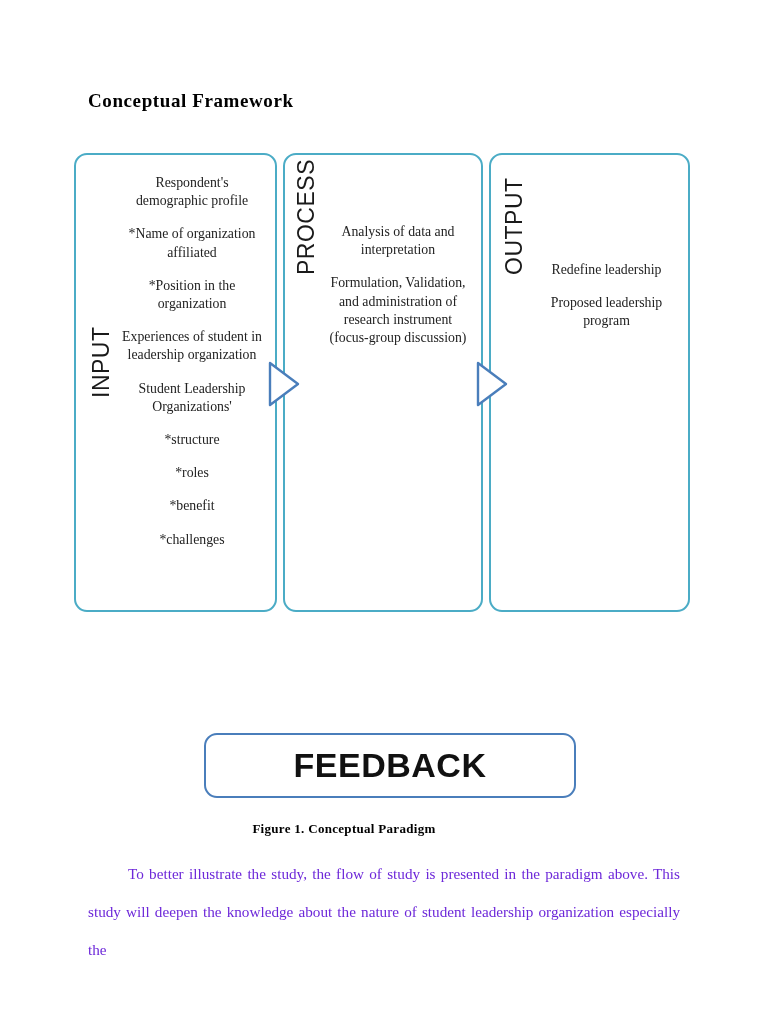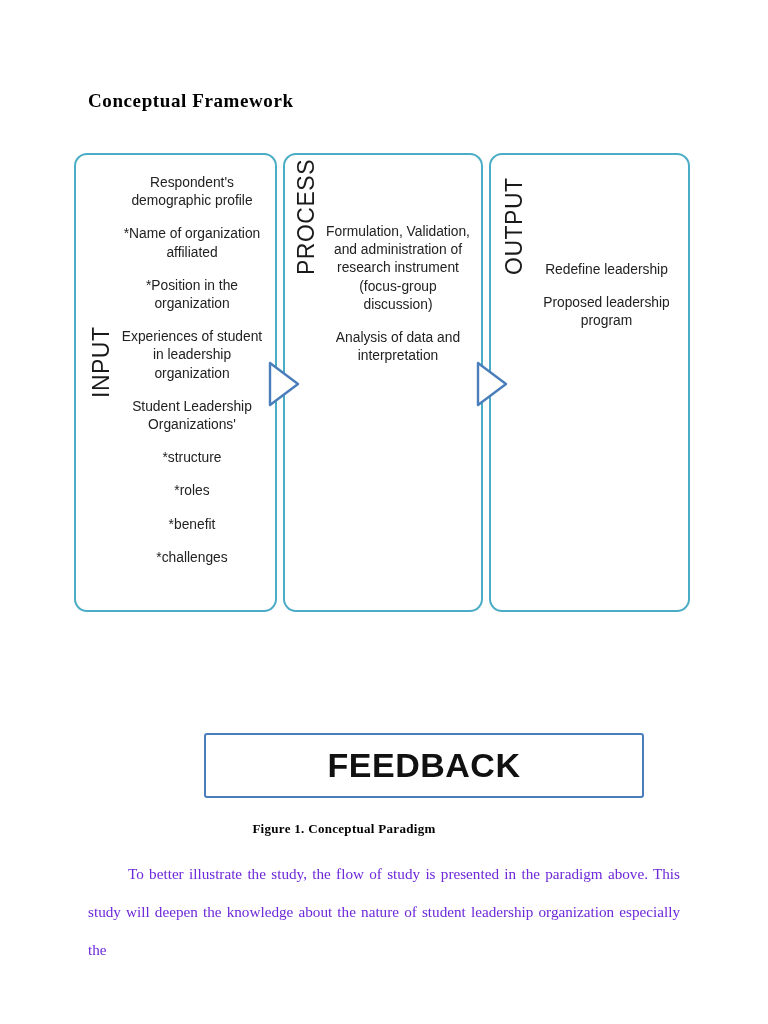--- a/index.html
+++ b/index.html
@@ -64,21 +64,21 @@
     white-space: nowrap;
     line-height: 1;
   }
   .pillar-input .pillar-label   { left: 14px; top: 243px; }
   .pillar-process .pillar-label { left: 10px; top: 120px; }
   .pillar-output  .pillar-label { left: 12px; top: 120px; }
 
   
   .pillar-body {
     position: absolute;
-    font-family: Liberation Sans, sans-serif;
+    font-family: Liberation Serif, serif;
     font-size: 13.8px;
     line-height: 1.32;
     color: #222222;
     text-align: center;
   }
   .pillar-input .pillar-body   { left: 42px; right: 9px;  top: 19px; }
   .pillar-process .pillar-body { left: 38px; right: 8px;  top: 68px; }
   .pillar-output  .pillar-body { left: 48px; right: 14px; top: 106px; }
 
   .pillar-body p {
@@ -94,25 +94,25 @@
     height: 48px;
   }
   .flow-arrow-1 { left: 267px; }
   .flow-arrow-2 { left: 475px; }
 
   
   .feedback-box {
     position: absolute;
     left: 204px;
     top: 733px;
-    width: 440px;
+    width: 372px;
     height: 65px;
     box-sizing: border-box;
     border: 2.6px solid #4A7EBB;
-    border-radius: 3px;
+    border-radius: 13px;
     background: #ffffff;
     display: flex;
     align-items: center;
     justify-content: center;
   }
   .feedback-label {
     font-family: "Liberation Sans", "DejaVu Sans", sans-serif;
     font-size: 34px;
     font-weight: bold;
     letter-spacing: 0.5px;
@@ -164,22 +164,22 @@
       <p>*structure</p>
       <p>*roles</p>
       <p>*benefit</p>
       <p>*challenges</p>
     </div>
   </div>
 
   <div class="pillar pillar-process">
     <div class="pillar-label">PROCESS</div>
     <div class="pillar-body">
+      <p>Analysis of data and interpretation</p>
       <p>Formulation, Validation, and administration of research instrument (focus-group discussion)</p>
-      <p>Analysis of data and interpretation</p>
     </div>
   </div>
 
   <div class="pillar pillar-output">
     <div class="pillar-label">OUTPUT</div>
     <div class="pillar-body">
       <p>Redefine leadership</p>
       <p>Proposed leadership program</p>
     </div>
   </div>

